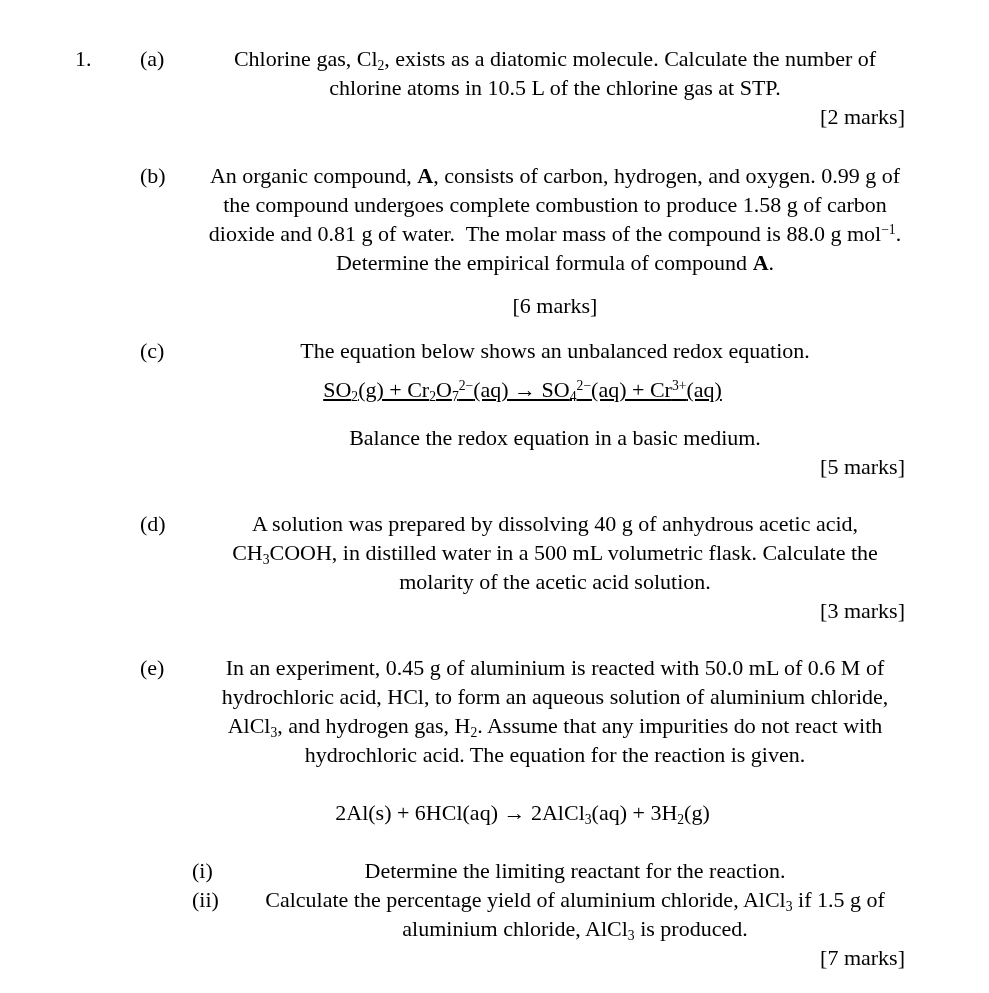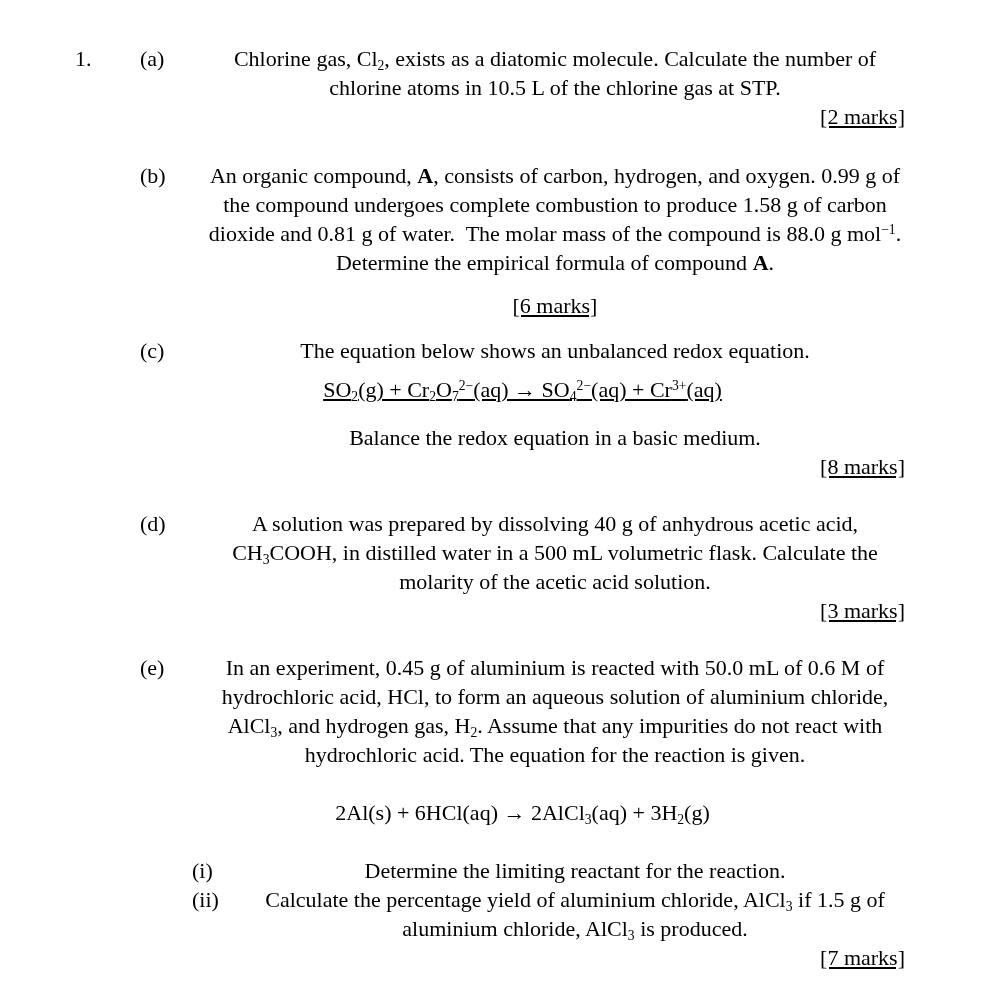--- a/index.html
+++ b/index.html
@@ -26,21 +26,20 @@
   .part {
     display: grid;
     grid-template-columns: 65px 65px 700px;
     align-items: start;
   }
   .qnum, .plabel { white-space: nowrap; }
   .tline { white-space: nowrap; text-align: center; }
   .marks {
     text-align: right;
     white-space: nowrap;
-    text-decoration: underline;
   }
   .equation {
     margin-left: -65px;
     width: 765px;
     text-align: center;
     white-space: nowrap;
   }
   .subparts { margin-top: 29px; }
   .subpart {
     display: grid;
@@ -90,21 +89,21 @@
     </div>
   </div>
 
   <div class="part mt16">
     <div class="qnum"></div>
     <div class="plabel">(c)</div>
     <div class="pbody">
       <div class="tline">The equation below shows an unbalanced redox equation.</div>
       <div class="equation mt10">SO<sub>2</sub>(g) + Cr<sub>2</sub>O<sub>7</sub><sup>2−</sup>(aq) → SO<sub>4</sub><sup>2−</sup>(aq) + Cr<sup>3+</sup>(aq)</div>
       <div class="tline mt19">Balance the redox equation in a basic medium.</div>
-      <div class="marks">[8 marks]</div>
+      <div class="marks">[5 marks]</div>
     </div>
   </div>
 
   <div class="part mt28">
     <div class="qnum"></div>
     <div class="plabel">(d)</div>
     <div class="pbody">
       <div class="tline">A solution was prepared by dissolving 40 g of anhydrous acetic acid,</div>
       <div class="tline">CH<sub>3</sub>COOH, in distilled water in a 500 mL volumetric flask. Calculate the</div>
       <div class="tline">molarity of the acetic acid solution.</div>

